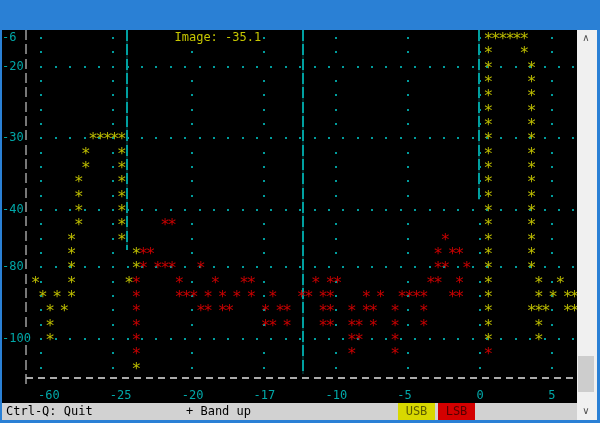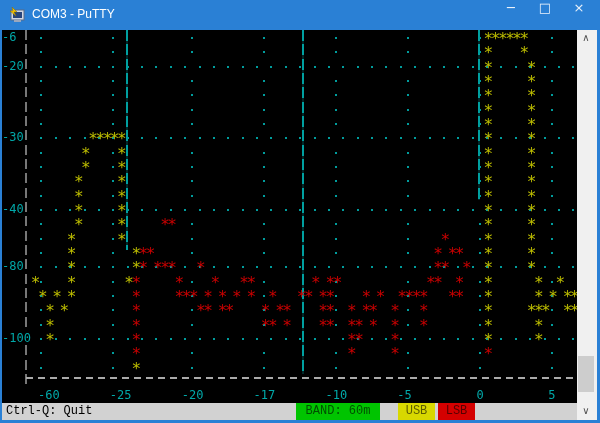--- a/index.html
+++ b/index.html
@@ -22,21 +22,21 @@
   .star.yellow{color:#bdbd00;} .star.red{color:#c80000;}
   .vline{position:absolute;width:2px;}
   .vline.teal{background:repeating-linear-gradient(180deg,#00a0a0 0 11px,rgba(0,160,160,.25) 11px 14.33px);}
   .vline.gray{background:repeating-linear-gradient(180deg,#777 0 10px,transparent 10px 14.33px);}
   #dashline{position:absolute;height:2px;background:repeating-linear-gradient(90deg,#aaa 0 7px,transparent 7px 12px);}
   
   .xlab{position:absolute;font-size:12px;line-height:14px;color:#00a8a8;}
   
   #statusbar{position:absolute;left:2px;top:403px;width:575px;height:17px;background:#d2d2d2;
              font-size:12px;line-height:17px;color:#000;}
-  #statusbar span{position:absolute;white-space:pre;font-family:Liberation Mono, monospace;}
+  #statusbar span{position:absolute;white-space:pre;}
   .blk{text-align:center;height:17px;}
   #band-blk{left:294px;width:84px;background:#00c400;color:#005000;}
   #usb-blk{left:396px;width:37px;background:#d8d800;color:#5c5c00;}
   #lsb-blk{left:436px;width:37px;background:#d40000;color:#550000;}
   
   #scrollbar{position:absolute;left:577px;top:30px;width:18px;height:390px;background:#f0f0f0;}
   .sbtn{position:absolute;left:0;width:18px;height:17px;color:#505050;text-align:center;
         font:10px "DejaVu Sans",sans-serif;line-height:16px;background:#f0f0f0;}
   #sb-up{top:0;} #sb-down{bottom:0;}
   #sb-thumb{position:absolute;left:1px;top:326px;width:16px;height:36px;background:#cdcdcd;}
@@ -44,32 +44,20 @@
   #rstrip{position:absolute;left:595px;top:30px;width:2px;height:390px;background:#f0f0f0;}
   #borderR{position:absolute;right:0;top:0;width:3px;height:423px;background:#2a80d5;}
   #borderL{position:absolute;left:0;top:30px;width:2px;height:393px;background:#2a80d5;}
   #borderB{position:absolute;left:0;bottom:0;width:600px;height:3px;background:#2a80d5;}
 </style>
 </head>
 <body>
 
 <div id="window">
 
-  <div id="titlebar">
-    <svg id="appicon" viewBox="0 0 18 18">
-      <rect x="3" y="4" width="13" height="10" fill="#cfd6e2" stroke="#5a6b85"></rect>
-      <rect x="5" y="6" width="9" height="6" fill="#27457c"></rect>
-      <rect x="6" y="14" width="7" height="2" fill="#9aa7bd"></rect>
-      <polygon points="4,1 9,6 6,6 8,10 2,5 5,5" fill="#f4c400" stroke="#8a6d00" stroke-width="0.5"></polygon>
-    </svg>
-    <span class="title">COM3 - PuTTY</span>
-    <div class="winbtn" id="btn-min">─</div>
-    <div class="winbtn" id="btn-max">□</div>
-    <div class="winbtn" id="btn-close">×</div>
-  </div>
 
   <div id="screen">
       <span class="vline gray" style="left: 23px; top: 0px; height: 358px;"></span>
       <span class="vline teal" style="left: 124px; top: 0px; height: 220px;"></span>
       <span class="vline teal" style="left: 300px; top: 0px; height: 344px;"></span>
       <span class="vline teal" style="left: 476px; top: 0px; height: 170px;"></span>
       <span class="dot" style="left: 38.4375px; top: 35.66px;"></span>
       <span class="dot" style="left: 52.8125px; top: 35.66px;"></span>
       <span class="dot" style="left: 67.1875px; top: 35.66px;"></span>
       <span class="dot" style="left: 81.5625px; top: 35.66px;"></span>
@@ -591,25 +579,26 @@
       <span class="tx teal" style="left: 0px; top: 229.28px;">-80</span>
       <span class="tx teal" style="left: 0px; top: 300.93px;">-100</span>
       <span class="xlab" style="left: 35.9375px; top: 358.25px;">-60</span>
       <span class="xlab" style="left: 107.812px; top: 358.25px;">-25</span>
       <span class="xlab" style="left: 179.688px; top: 358.25px;">-20</span>
       <span class="xlab" style="left: 251.562px; top: 358.25px;">-17</span>
       <span class="xlab" style="left: 323.438px; top: 358.25px;">-10</span>
       <span class="xlab" style="left: 395.312px; top: 358.25px;">-5</span>
       <span class="xlab" style="left: 474.375px; top: 358.25px;">0</span>
       <span class="xlab" style="left: 546.25px; top: 358.25px;">5</span>
+      <span class="tx yellow" style="left: 172.5px; top: 0px;">Image: -35.1</span>
     </div>
 
   <div id="statusbar">
     <span style="left:4px">Ctrl-Q: Quit</span>
-    <span class="blk" id="band-blk">BAND: 60m</span>
+    <span style="left:184px">+ Band up</span>
     <span class="blk" id="usb-blk">USB</span>
     <span class="blk" id="lsb-blk">LSB</span>
   </div>
 
   <div id="scrollbar">
     <div class="sbtn" id="sb-up">∧</div>
     <div id="sb-thumb"></div>
     <div class="sbtn" id="sb-down">∨</div>
   </div>
 

